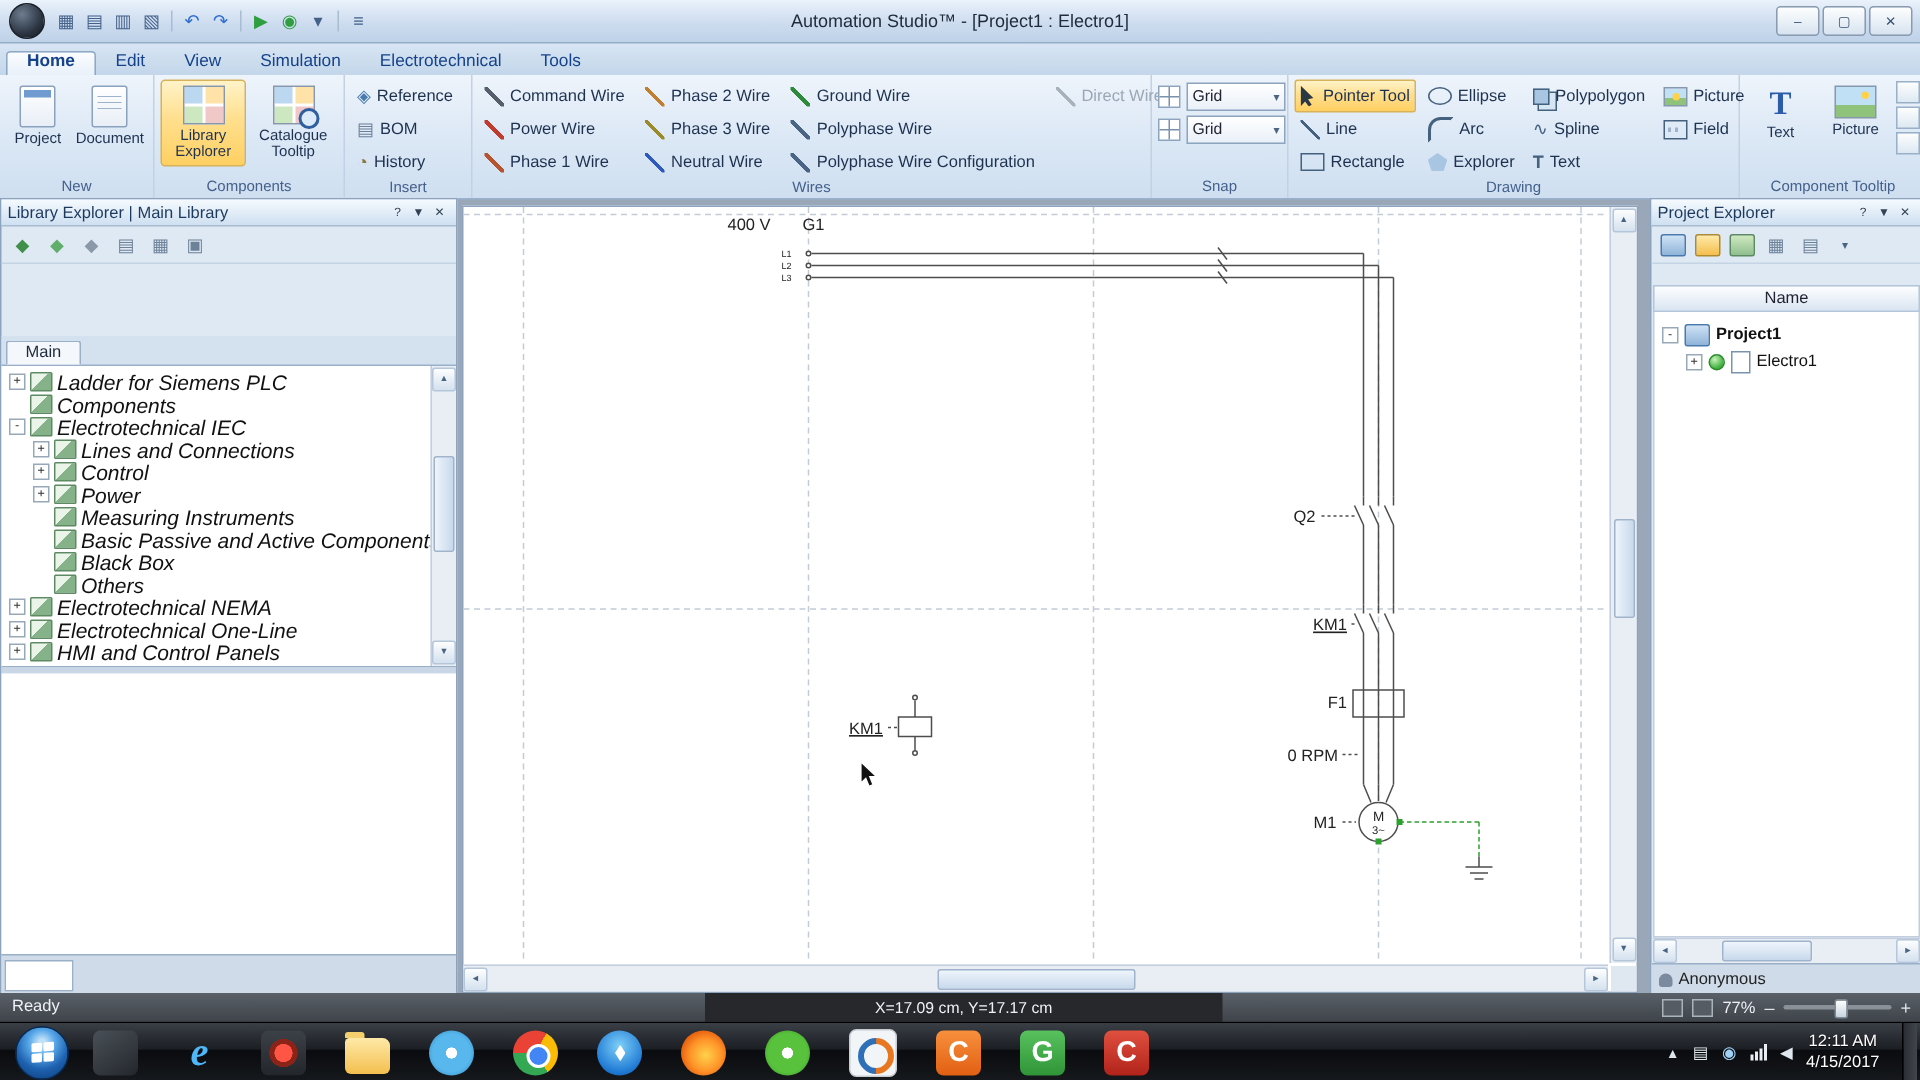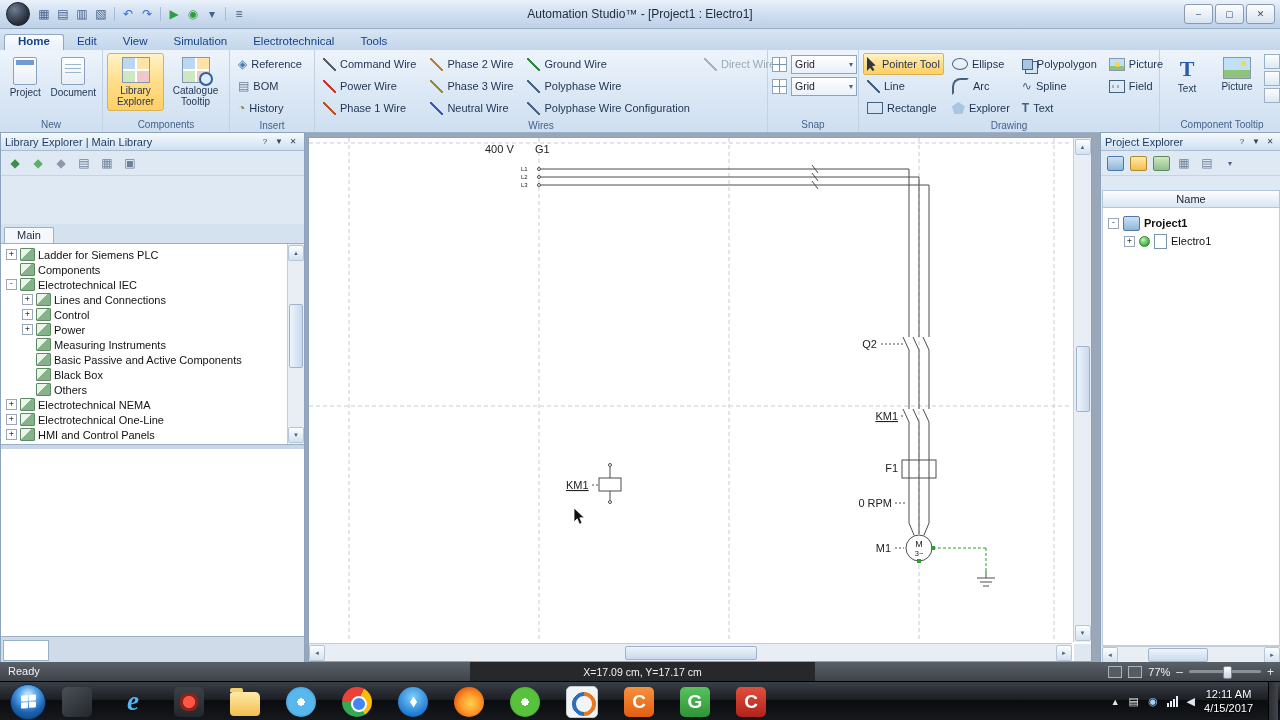--- a/index.html
+++ b/index.html
@@ -76,21 +76,21 @@
   .pt-ico{width:20px;height:19px;display:flex;align-items:center;justify-content:center;font-size:12px;}
   .ptabrow{height:19px;display:flex;align-items:flex-end;padding-left:3px;background:#d4e2f0;border-bottom:1px solid #9ab0c8;flex:none;margin-top:48px;}
   .ptab{background:#f4f8fc;border:1px solid #9ab0c8;border-bottom:none;padding:1px 12px 2px;font-size:11px;border-radius:2px 2px 0 0;}
   .tree-wrap{height:200px;background:#fff;display:flex;flex:none;border-bottom:1px solid #9ab0c8;}
   .tree{flex:1;padding-top:3px;overflow:hidden;}
   .trow{display:flex;align-items:center;gap:3px;height:15px;padding-left:5px;white-space:nowrap;}
   .trow.lvl1{padding-left:21px;}
   .exp{width:9px;height:9px;border:1px solid #98a8b8;background:#fff;font-size:8px;line-height:7px;text-align:center;color:#333;flex:none;font-family:"DejaVu Sans Mono",monospace;}
   .exp.noexp{visibility:hidden;}
   .lib-ico{width:13px;height:11px;flex:none;background:linear-gradient(135deg,#eaf4e8 45%,#86b28a 45%);border:1px solid #5d8a63;border-radius:1px;}
-  .tlabel{font-size:11px;color:#111;}
+  .tlabel{font-size:14px;color:#111;font-style:italic;}
   .vscroll{width:16px;background:#e9eef5;border-left:1px solid #c2cedd;display:flex;flex-direction:column;align-items:center;flex:none;}
   .sarrow{width:14px;height:14px;font-size:6px;color:#4a6584;display:flex;align-items:center;justify-content:center;background:linear-gradient(#fdfefe,#d4e1ef);border:1px solid #b5c6da;border-radius:2px;margin:1px 0;}
   .sthumb{width:12px;background:linear-gradient(90deg,#eef4fb,#c8d9ec);border:1px solid #9fb4cc;border-radius:2px;}
   .splitter{height:4px;background:#c8d6e6;flex:none;}
   .preview{flex:1;background:#fff;}
   .panel-foot{height:26px;background:#cfdbe9;display:flex;align-items:center;flex:none;border-top:1px solid #9ab0c8;}
   .foot-box{width:44px;height:19px;background:#fff;border:1px solid #9ab0c8;margin-left:2px;}
   
   .rp-gap{height:14px;flex:none;}
   .name-hdr{height:16px;margin:0 1px;background:linear-gradient(#fdfefe,#d9e5f2);border:1px solid #b5c6da;font-size:11px;color:#223;display:flex;align-items:center;justify-content:center;flex:none;}
@@ -662,20 +662,24 @@
         <span class="green-dot"></span>
         <span class="doc-ico"></span>
         <span class="plabel">Electro1</span>
       </div>
     </div>
     <div class="hscroll">
       <span class="sarrow">◄</span>
       <span class="hthumb" style="width:58px;margin-left:30px;"></span>
       <span class="sarrow" style="margin-left:auto;">►</span>
     </div>
+    <div class="panel-foot2">
+      <span class="user-ico"></span>
+      <span>Anonymous</span>
+    </div>
   </div>
 
   <div class="statusbar">
     <span class="sb-ready">Ready</span>
     <div class="sb-coords">
       <span>X=17.09 cm, Y=17.17 cm</span>
     </div>
     <div class="sb-zoom">
       <span class="sb-mini"></span>
       <span class="sb-mini"></span>

